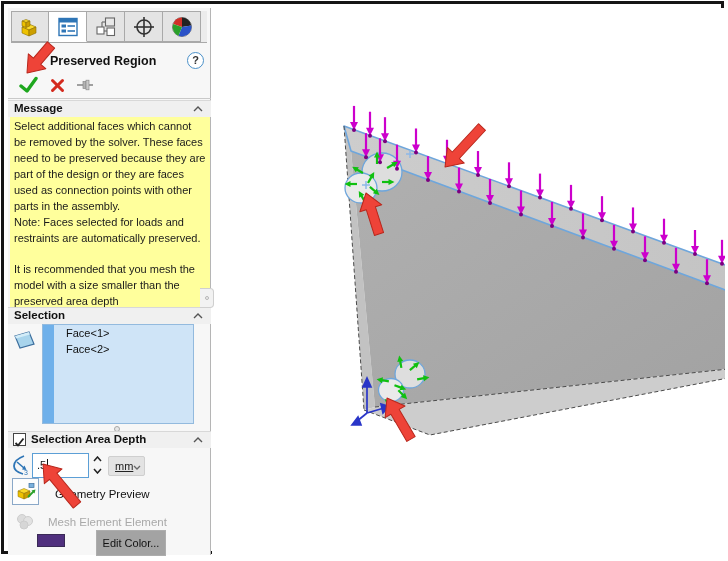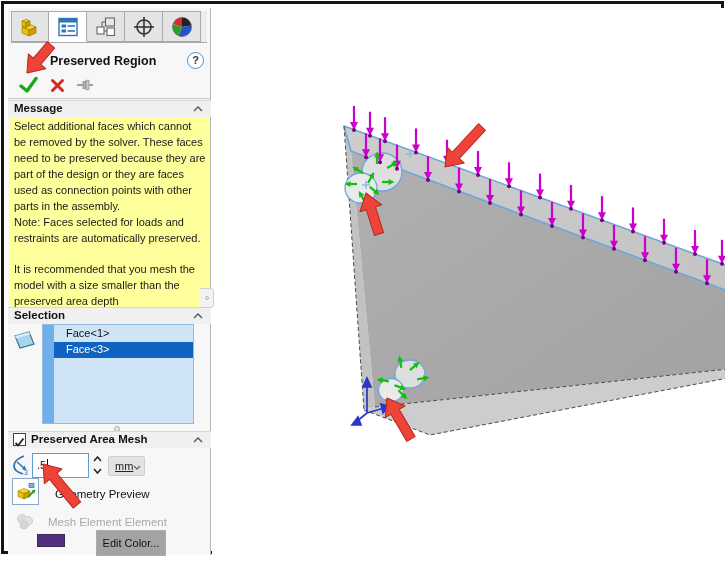--- a/index.html
+++ b/index.html
@@ -439,32 +439,32 @@
     <span class="face-icon">
       <svg width="23" height="21" viewBox="0 0 23 21">
         <polygon points="2,6 16,2 21,14 7,18" fill="#a8d4ec" stroke="#3d6f9e" stroke-width="1.2"></polygon>
         <polygon points="2,6 16,2 17,4.5 3,8.5" fill="#d2ecf8"></polygon>
       </svg>
     </span>
     <div class="listbox">
       <div class="listbar"></div>
       <div class="listitems">
         <div class="listitem">Face&lt;1&gt;</div>
-        <div class="listitem sel">Face&lt;3&gt;</div>
+        <div class="listitem">Face&lt;2&gt;</div>
       </div>
     </div>
     <div class="resize-dot"></div>
 
     <div class="sec-head pad-head">
       <span class="checkbox">
         <svg width="11" height="11" viewBox="0 0 11 11">
           <polyline points="1.5,6 4,8.5 9.5,1.5" fill="none" stroke="#222" stroke-width="1.8"></polyline>
         </svg>
       </span>
-      <span class="lbl2">Preserved Area Mesh</span>
+      <span class="lbl2">Selection Area Depth</span>
       <svg class="chev" width="10" height="6" viewBox="0 0 10 6">
         <polyline points="1,5 5,1 9,5" fill="none" stroke="#555" stroke-width="1.4"></polyline>
       </svg>
     </div>
 
     <span class="depth-icon">
       <svg width="20" height="22" viewBox="0 0 20 22">
         <path d="M13 2 C5 5 3 9 3 12 C3 15 5 18 12 20" fill="none" stroke="#2e75b6" stroke-width="1.8"></path>
         <path d="M6 8 L13 14" stroke="#2e75b6" stroke-width="1.6"></path>
         <polygon points="11,15.5 15.5,16 13.5,11.5" fill="#2e75b6"></polygon>

